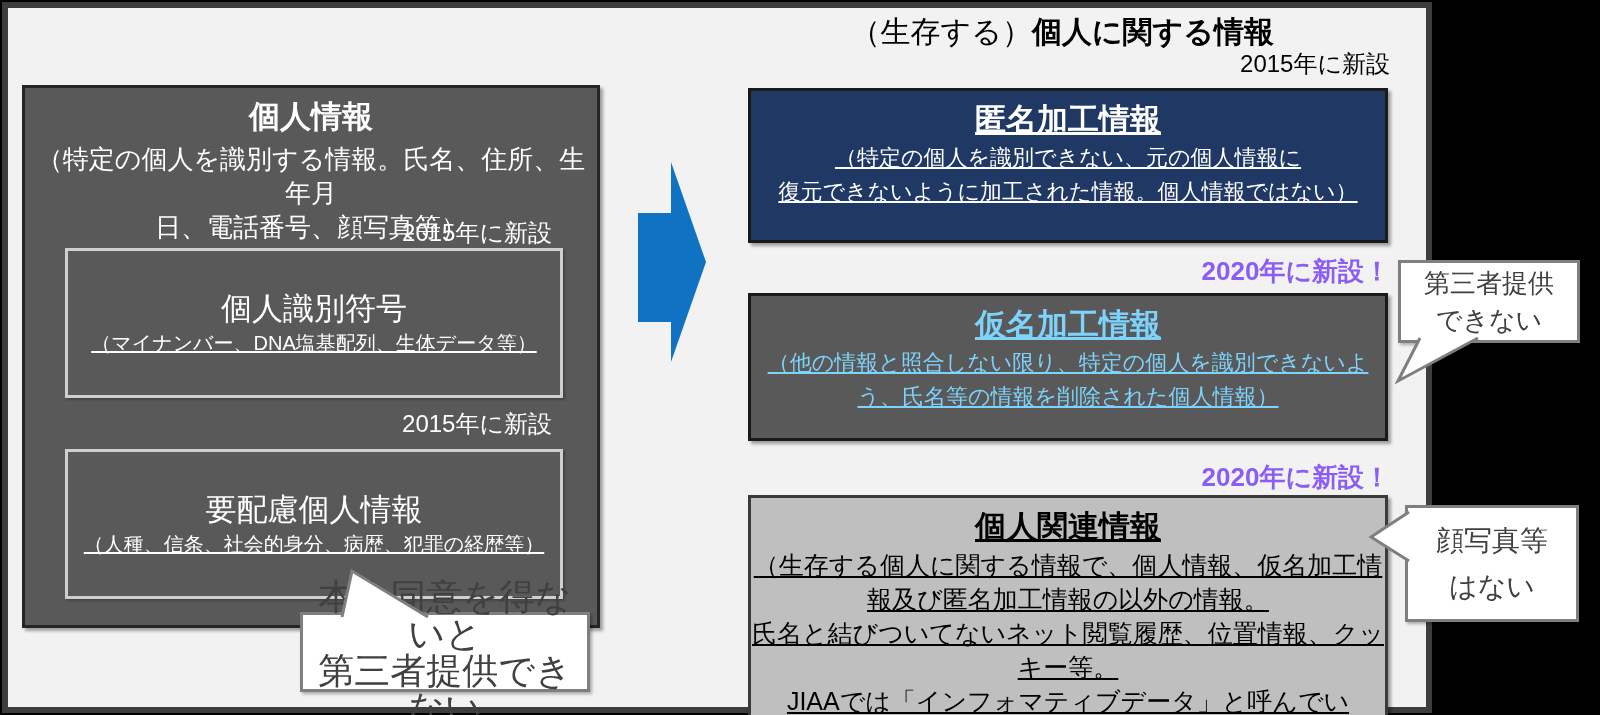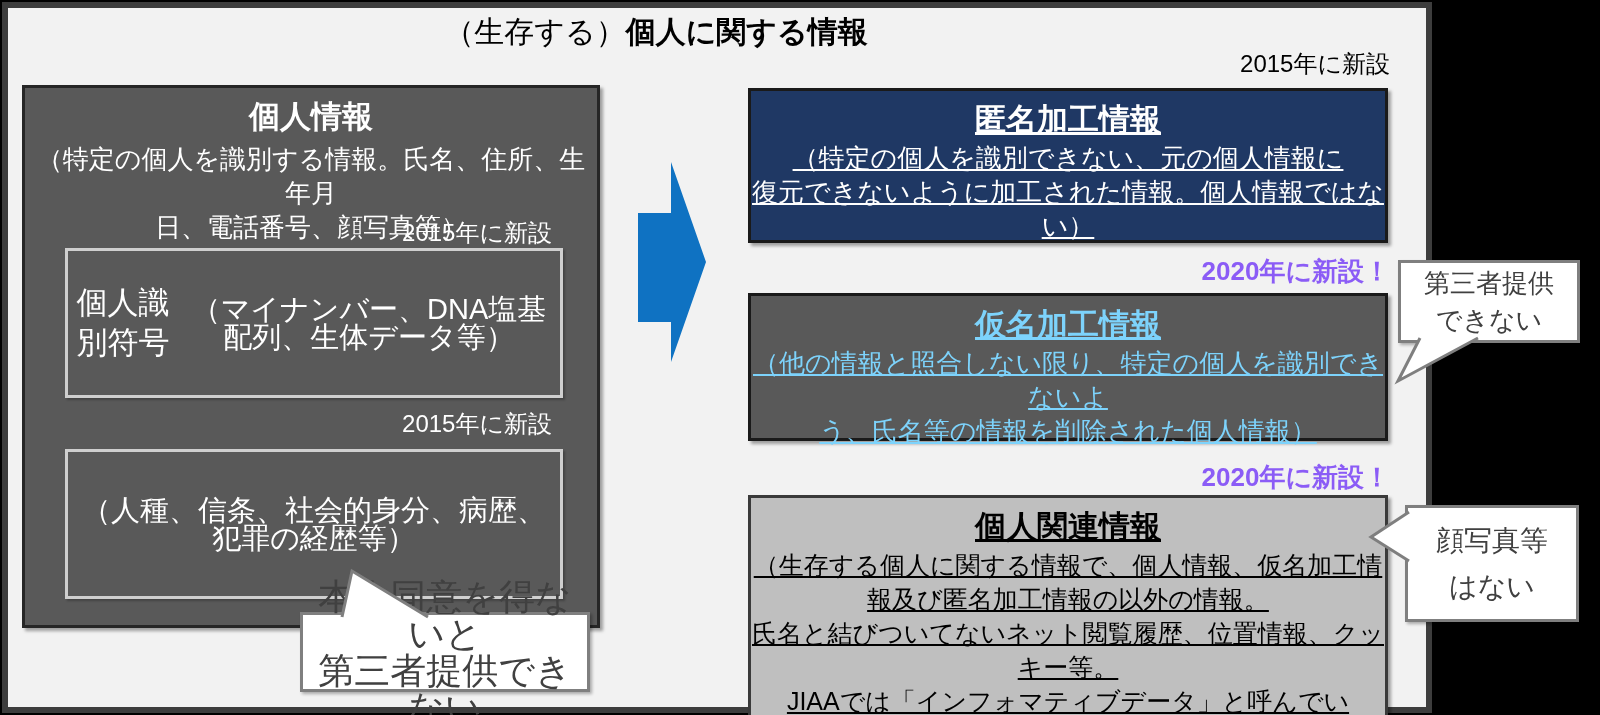--- a/index.html
+++ b/index.html
@@ -12,66 +12,66 @@
     position:absolute; left:2px; top:2px;
     width:1418px; height:699px;
     background:#F2F2F2;
     border:6px solid #3D3D3D;
   }
   .abs { position:absolute; box-sizing:border-box; }
   .center { text-align:center; }
   .pre { white-space:pre-line; }
 
   .page-title {
-    left:19px; top:12px; width:1274px; text-align:center;
+    left:0; top:12px; width:1274px; text-align:right;
     font-size:30px; color:#000;
   }
   .page-title .bold { font-weight:bold; }
 
   
   .left-box {
     left:22px; top:85px; width:578px; height:543px;
     background:#595959; border:3px solid #262626;
     color:#fff; box-shadow:3px 3px 3px rgba(0,0,0,0.35);
   }
   .left-box-title { font-size:31px; font-weight:bold; margin-top:8px; }
   .left-box-desc  { font-size:26px; line-height:34px; margin-top:4px; }
 
   .inner-tag {
     position:absolute; right:45px; width:400px; text-align:right;
     font-size:24px; color:#fff;
   }
   .inner-box {
     position:absolute; left:40px; width:492px; height:144px;
     border:3px solid #CFCFCF; box-shadow:2px 2px 2px rgba(0,0,0,0.25);
-    display:flex; flex-direction:row; align-items:center; justify-content:center;
+    display:flex; flex-direction:column; align-items:center; justify-content:center;
     color:#fff;
   }
   .inner-box .t { font-size:31px; line-height:40px; }
-  .inner-box .d { font-size:29px; line-height:28px; }
+  .inner-box .d { font-size:20px; line-height:28px;text-decoration:underline; }
 
   
   .arrow-label {
     left:640px; top:230px; width:44px; height:80px;
     color:#fff; font-size:28px; line-height:36px;
     writing-mode:vertical-rl; text-orientation:upright;
     display:flex; align-items:center; justify-content:flex-start;
     letter-spacing:6px;
   }
 
   
   .rbox {
     left:748px; width:640px;
     border:3px solid #1A1A1A;
     box-shadow:3px 3px 3px rgba(0,0,0,0.35);
     text-align:center;
     text-decoration:underline;
   }
   .rbox .t { font-weight:bold; font-size:31px; line-height:42px; margin-top:8px; }
-  .rbox .d { font-size:26px; line-height:34px; }
+  .rbox .d { font-size:22px; line-height:34px; }
   .rbox0 { top:88px;  height:155px; background:#1F3864; color:#fff; }
   .rbox1 { top:293px; height:148px; background:#595959; color:#7dd3fc; }
   .rbox2 { top:495px; height:235px; background:#BFBFBF; color:#000; border-color:#3A3A3A; }
   .rbox2 .d { font-size:25px; line-height:34px; }
 
   .rtag { left:748px; width:642px; text-align:right; }
   .rtag.black { top:48px;  font-size:24px; color:#000; }
   .rtag.red1  { top:254px; }
   .rtag.red2  { top:460px; }
   .red { font-size:26px; font-weight:bold; color:#8b5cf6; }
@@ -105,20 +105,21 @@
 日、電話番号、顔写真等）</div>
 
   <div class="inner-tag" style="top:129px;">2015年に新設</div>
   <div class="inner-box" style="top:160px;">
     <div class="t">個人識別符号</div>
     <div class="d">（マイナンバー、DNA塩基配列、生体データ等）</div>
   </div>
 
   <div class="inner-tag" style="top:320px;">2015年に新設</div>
   <div class="inner-box" style="top:361px;">
+    <div class="t">要配慮個人情報</div>
     <div class="d">（人種、信条、社会的身分、病歴、犯罪の経歴等）</div>
   </div>
 </div>
 
 <svg class="arrow-svg" width="1600" height="715" viewBox="0 0 1600 715">
   <polygon points="638,213 671,213 671,162 706,262 671,362 671,322 638,322" fill="#0F72C2"></polygon>
 </svg>
 <div class="abs arrow-label">加工</div>
 
 <div class="abs rtag black">2015年に新設</div>

